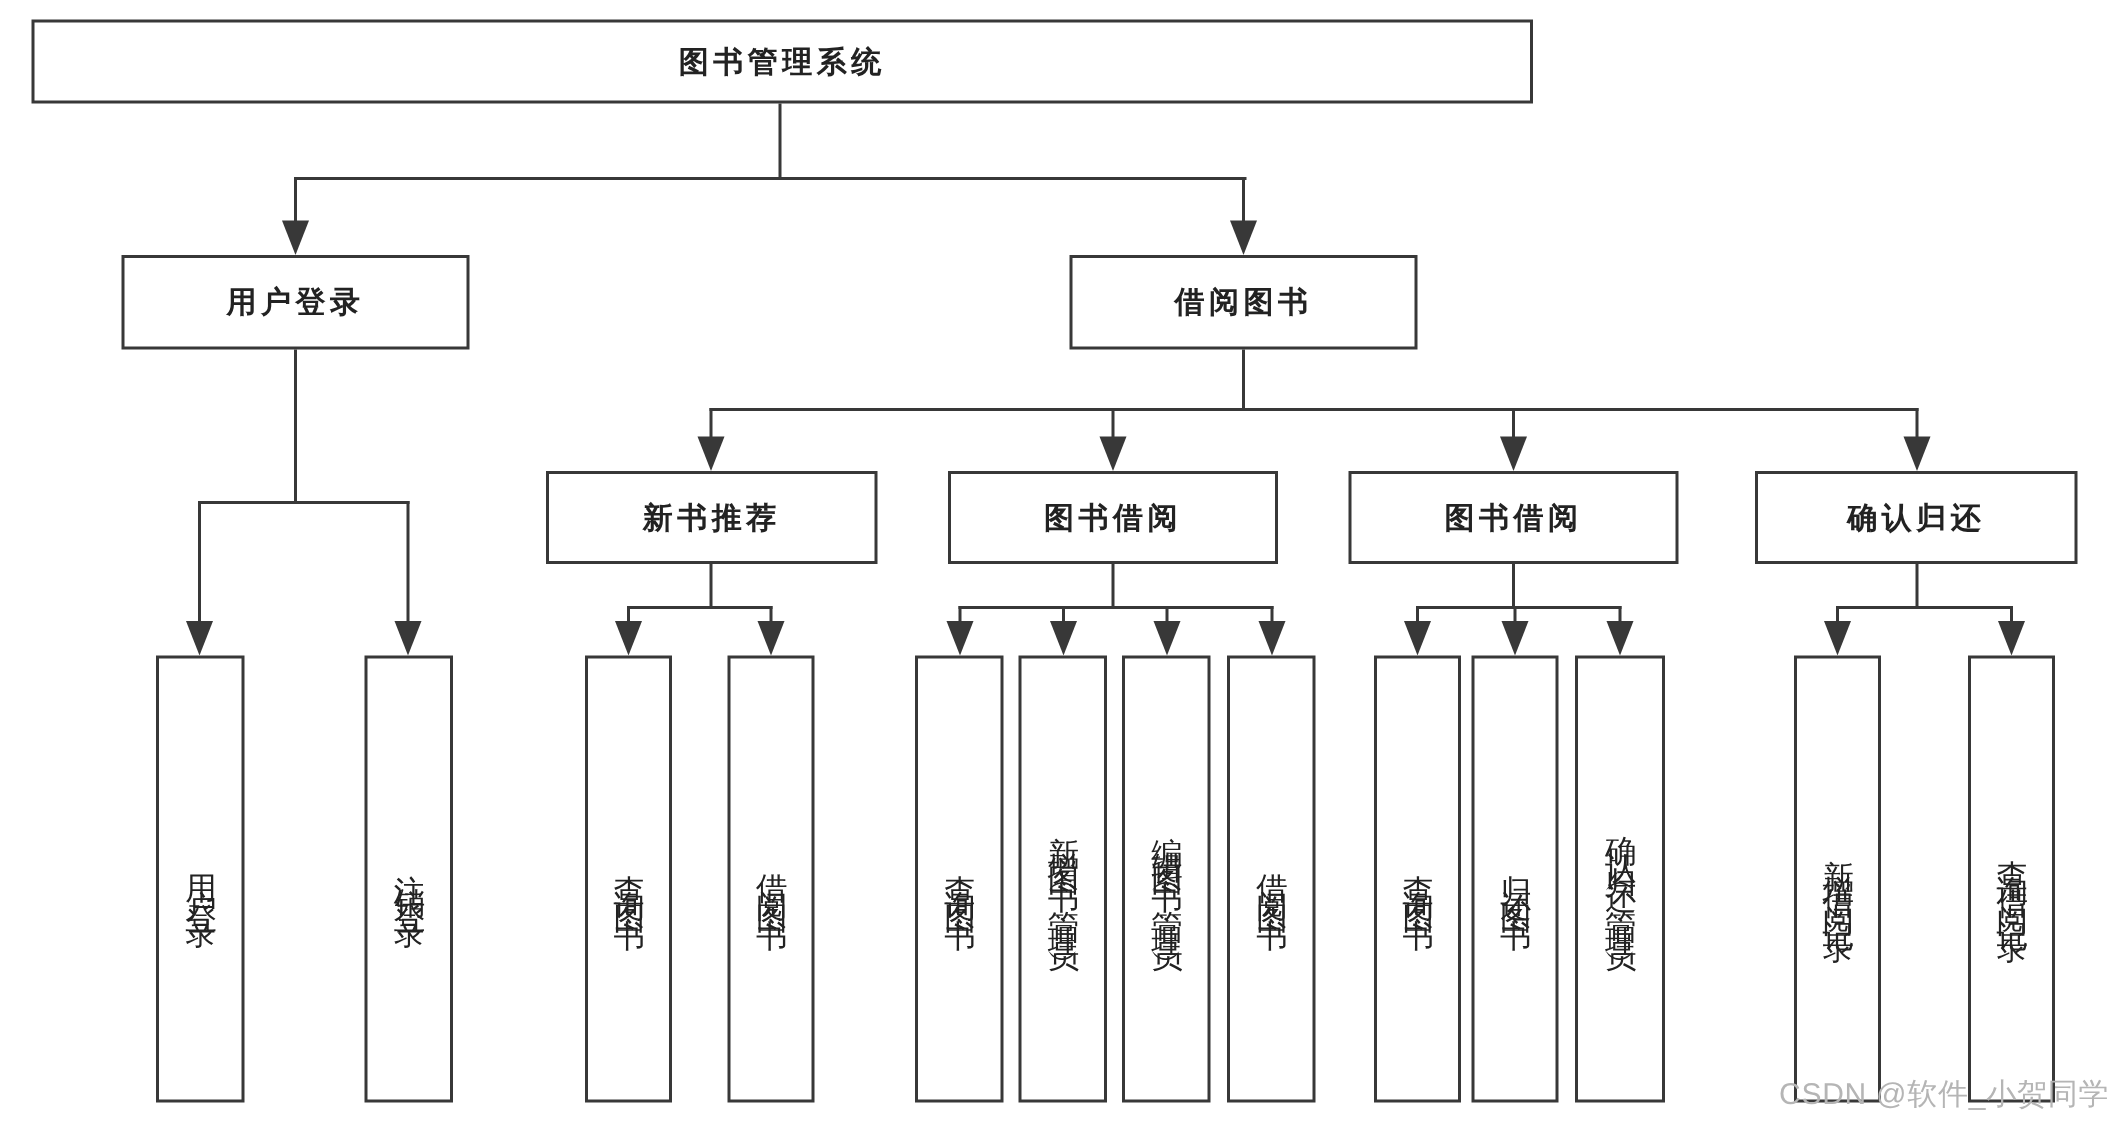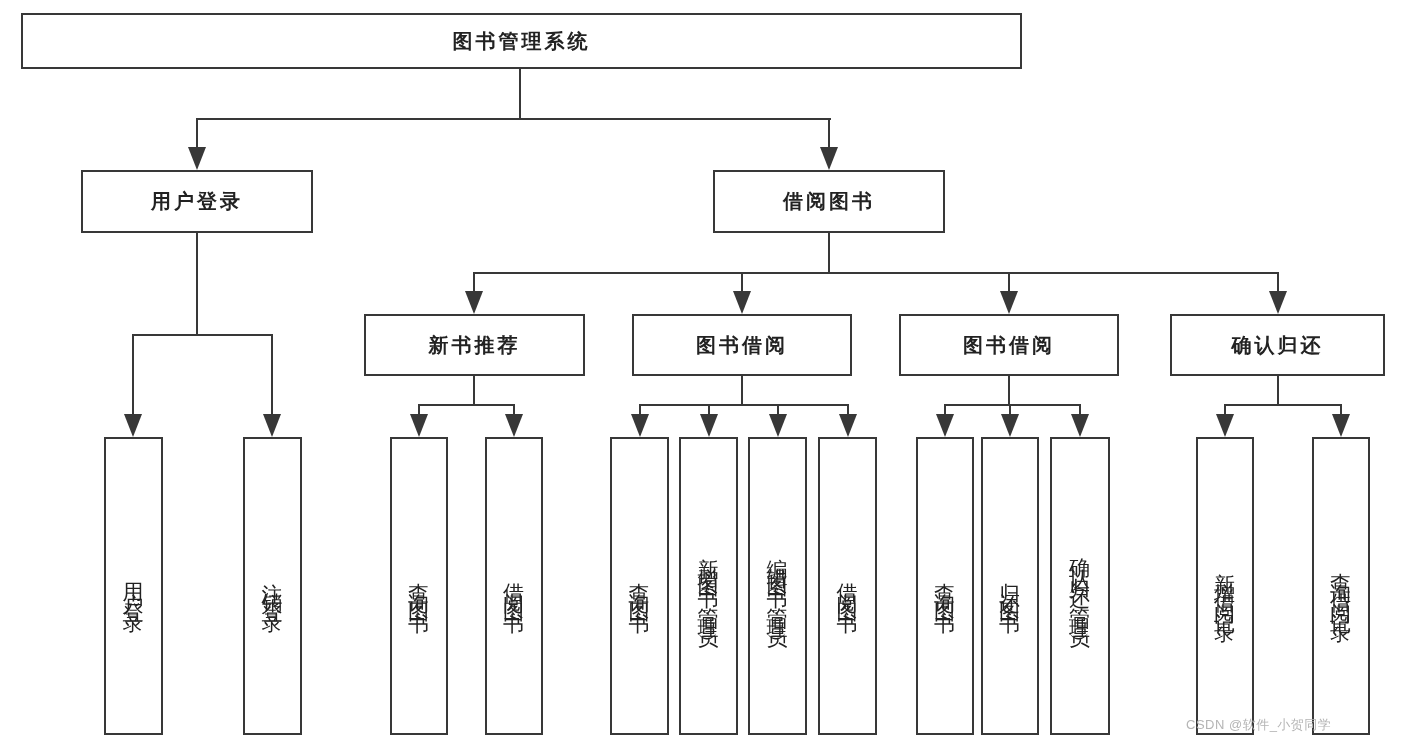--- a/index.html
+++ b/index.html
@@ -16,21 +16,21 @@
     writing-mode:vertical-rl;text-orientation:mixed;
     font-size:21px;letter-spacing:10px;line-height:1.1;
   }
   .line{position:absolute;background:#383838;}
   .arrow{
     position:absolute;width:0;height:0;
     border-left:9px solid transparent;border-right:9px solid transparent;
     border-top:23px solid #383838;
   }
   .watermark{
-    position:absolute;left:1186px;top:716px;font-size:13px;letter-spacing:0.5px;
+    position:absolute;left:1186px;top:716px;font-size:20px;letter-spacing:0.5px;
     color:#b5b5b5;white-space:nowrap;z-index:5;
   }
 </style>
 </head>
 <body>
 
 <div class="stage">
 
   <div class="box hbox" style="left:21px;top:13px;width:1001px;height:56px">
     <span>图书管理系统</span>

